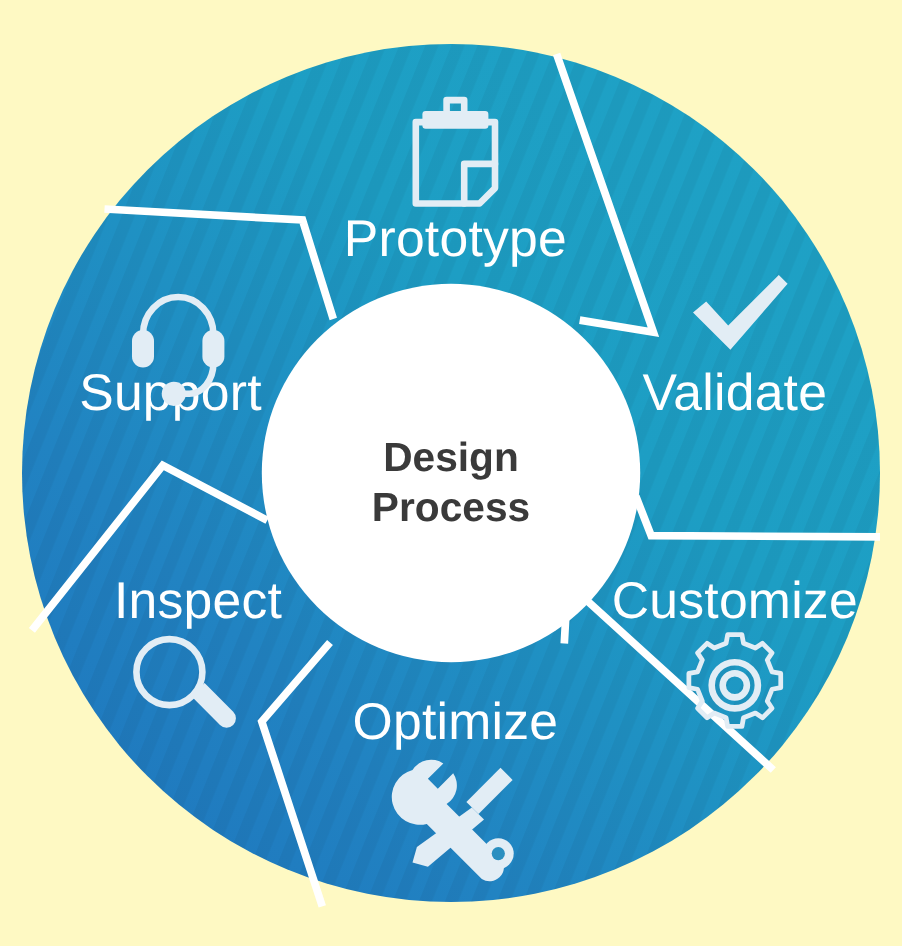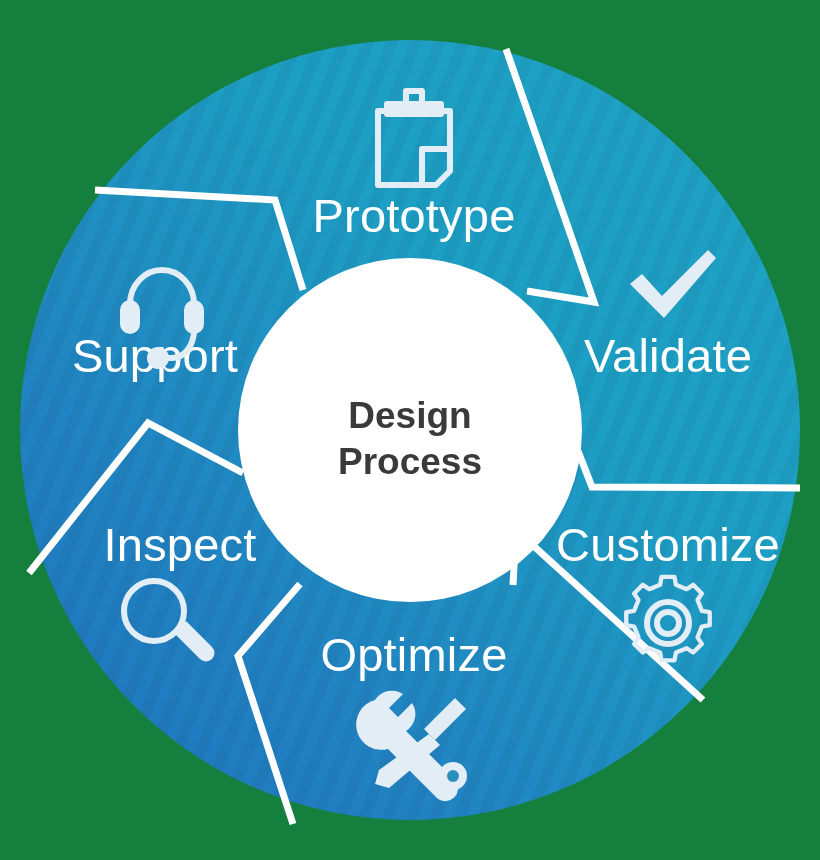--- a/index.html
+++ b/index.html
@@ -11,21 +11,21 @@
   body {
     width: 820px;
     height: 860px;
     overflow: hidden;
     font-family: "Liberation Sans", sans-serif;
   }
   #diagram-stage {
     position: relative;
     width: 820px;
     height: 860px;
-    background: #15803d;
+    background: #fef9c3;
   }
   #wheel-svg {
     position: absolute;
     left: 0;
     top: 0;
     width: 820px;
     height: 860px;
     display: block;
   }
   .seg-label {

